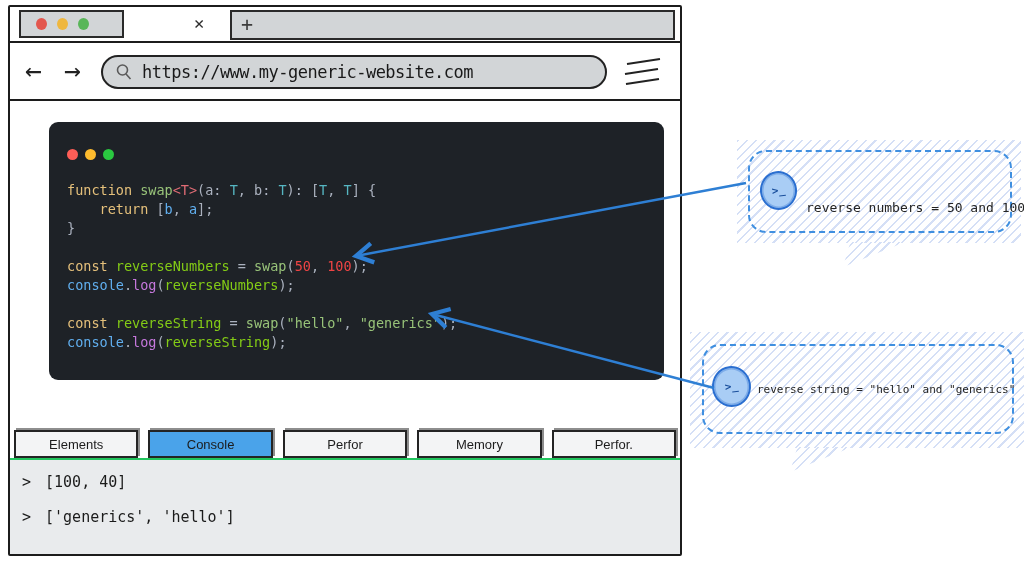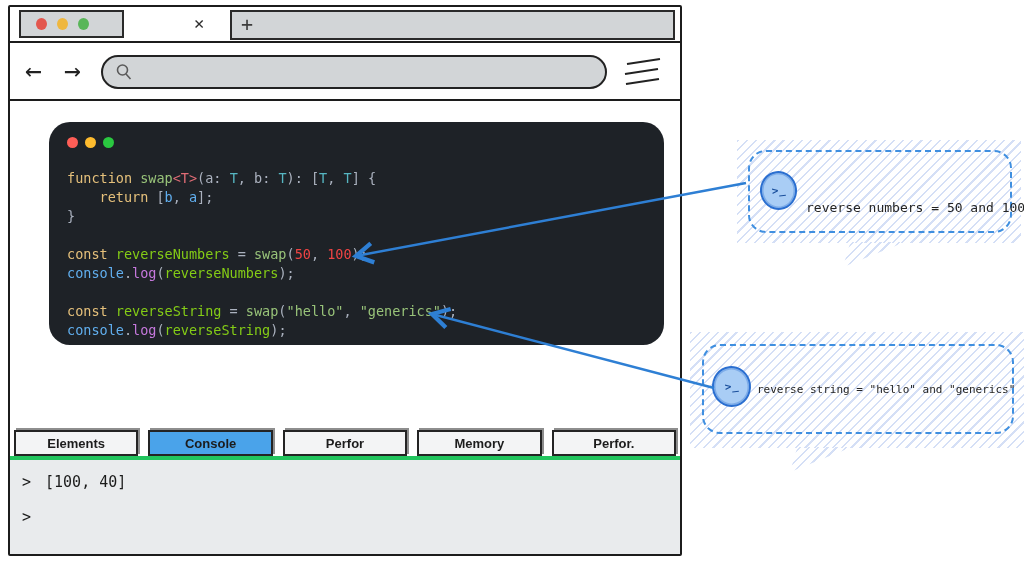--- a/index.html
+++ b/index.html
@@ -27,35 +27,35 @@
             border-bottom: 2px solid #1c1c1c; background: #fff; }
   .nav-arrow { position: absolute; top: 11px; font-size: 28px; color: #222; cursor: default; }
   .back { left: 15px; } .fwd { left: 54px; }
   .urlbar { position: absolute; left: 91px; top: 12px; width: 506px; height: 34px;
             background: #d2d5d7; border: 2px solid #222; border-radius: 17px;
             display: flex; align-items: center; gap: 9px; padding: 0 12px; }
   .url-text { font-size: 17px; color: #191919; letter-spacing: -0.5px; white-space: nowrap; }
   .menu-svg { position: absolute; right: 16px; top: 12px; }
 
   
-  .code-card { position: absolute; left: 39px; top: 115px; width: 615px; height: 223px;
-               background: #1e2227; border-radius: 21px; padding: 15px 18px; }
+  .code-card { position: absolute; left: 39px; top: 115px; width: 615px; height: 258px;
+               background: #1e2227; border-radius: 9px; padding: 27px 18px; }
   .dots { display: flex; gap: 7px; }
   .cdot { width: 11px; height: 11px; border-radius: 50%; }
   .code { margin-top: 21px; font-size: 13.5px; line-height: 19px; white-space: pre; }
   .code-line { height: 19px; }
   .tok-kw  { color: #e5c07b; } .tok-fn  { color: #98c379; } .tok-gen { color: #e06c75; }
   .tok-typ { color: #56b6c2; } .tok-var { color: #84cc16; } .tok-num { color: #ef4444; }
   .tok-str { color: #98c379; } .tok-pun { color: #abb2bf; } .tok-obj { color: #61afef; }
   .tok-prop{ color: #c678dd; } .tok-par { color: #abb2bf; }
 
   
   .devtools-bar { position: absolute; left: 0; right: 0; top: 420px; height: 33px;
                   display: flex; gap: 10px; padding: 3px 4px 0 4px; background: #fff;
-                  border-bottom: 4px solid #22c55e; font-weight: bold; }
+                  border-bottom: 2px solid #22c55e; }
   .dtab { flex: 1; border: 2px solid #242424; background: #f3f4f5;
           font-family: "Liberation Sans", sans-serif; font-size: 13px; color: #1c1c1c;
           display: flex; align-items: center; justify-content: center;
           box-shadow: 2px -2px 0 0 rgba(50,50,50,0.55); cursor: default; }
   .dtab.active { background: #4aa3ea; }
   .console-panel { position: absolute; left: 0; right: 0; top: 453px; bottom: 0;
                    background: #e9ebed; padding: 13px 12px; font-size: 15px; color: #1b1b1b; }
   .console-row { display: flex; gap: 14px; margin-bottom: 17px; white-space: pre; }
   .prompt { color: #1b1b1b; }
 
@@ -94,20 +94,21 @@
     </div>
 
     <div class="navbar">
       <span class="nav-arrow back">←</span>
       <span class="nav-arrow fwd">→</span>
       <div class="urlbar">
         <svg width="18" height="18" viewBox="0 0 18 18">
           <circle cx="7.5" cy="7" r="5" fill="none" stroke="#5a5a5a" stroke-width="1.6"></circle>
           <line x1="11" y1="11" x2="15.5" y2="16" stroke="#5a5a5a" stroke-width="1.6"></line>
         </svg>
+        <span class="url-text">https://www.my-generic-website.com</span>
       </div>
       <svg class="menu-svg" width="44" height="34" viewBox="0 0 44 34">
         <line x1="7" y1="9" x2="40" y2="4" stroke="#222" stroke-width="2.1"></line>
         <line x1="5" y1="19" x2="38" y2="14" stroke="#222" stroke-width="2.1"></line>
         <line x1="6" y1="29" x2="39" y2="24" stroke="#222" stroke-width="2.1"></line>
       </svg>
     </div>
 
     <div class="code-card">
       <div class="dots">
@@ -126,20 +127,21 @@
         <div class="dtab">Perfor.</div>
       </div>
 
     <div class="console-panel">
       <div class="console-row">
         <span class="prompt">&gt;</span>
         <span>[100, 40]</span>
       </div>
       <div class="console-row">
         <span class="prompt">&gt;</span>
+        <span>['generics', 'hello']</span>
       </div>
     </div>
   </div>
 
   <div class="co-hatch hatch" style="left:737px; top:140px; width:284px; height:103px;"></div>
   <div class="co-tail hatch" style="left:843px; top:242px; width:62px; height:25px;"></div>
   <div class="co-box" style="left:748px; top:150px; width:264px; height:83px;"></div>
   <div class="term-icon" style="left:760px; top:171px; width:37px; height:39px; font-size:11px;">
     <span>&gt;_</span>
   </div>

